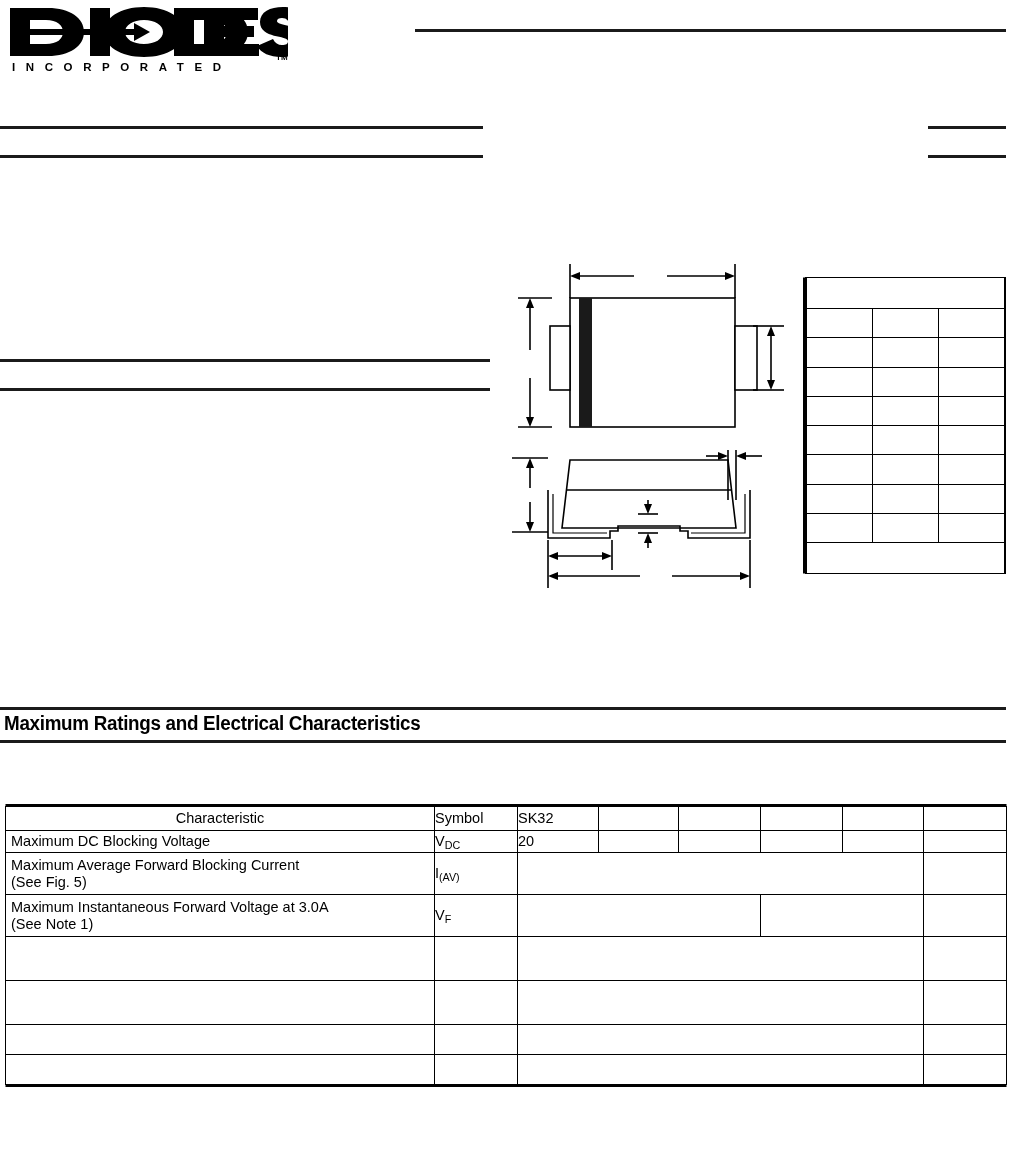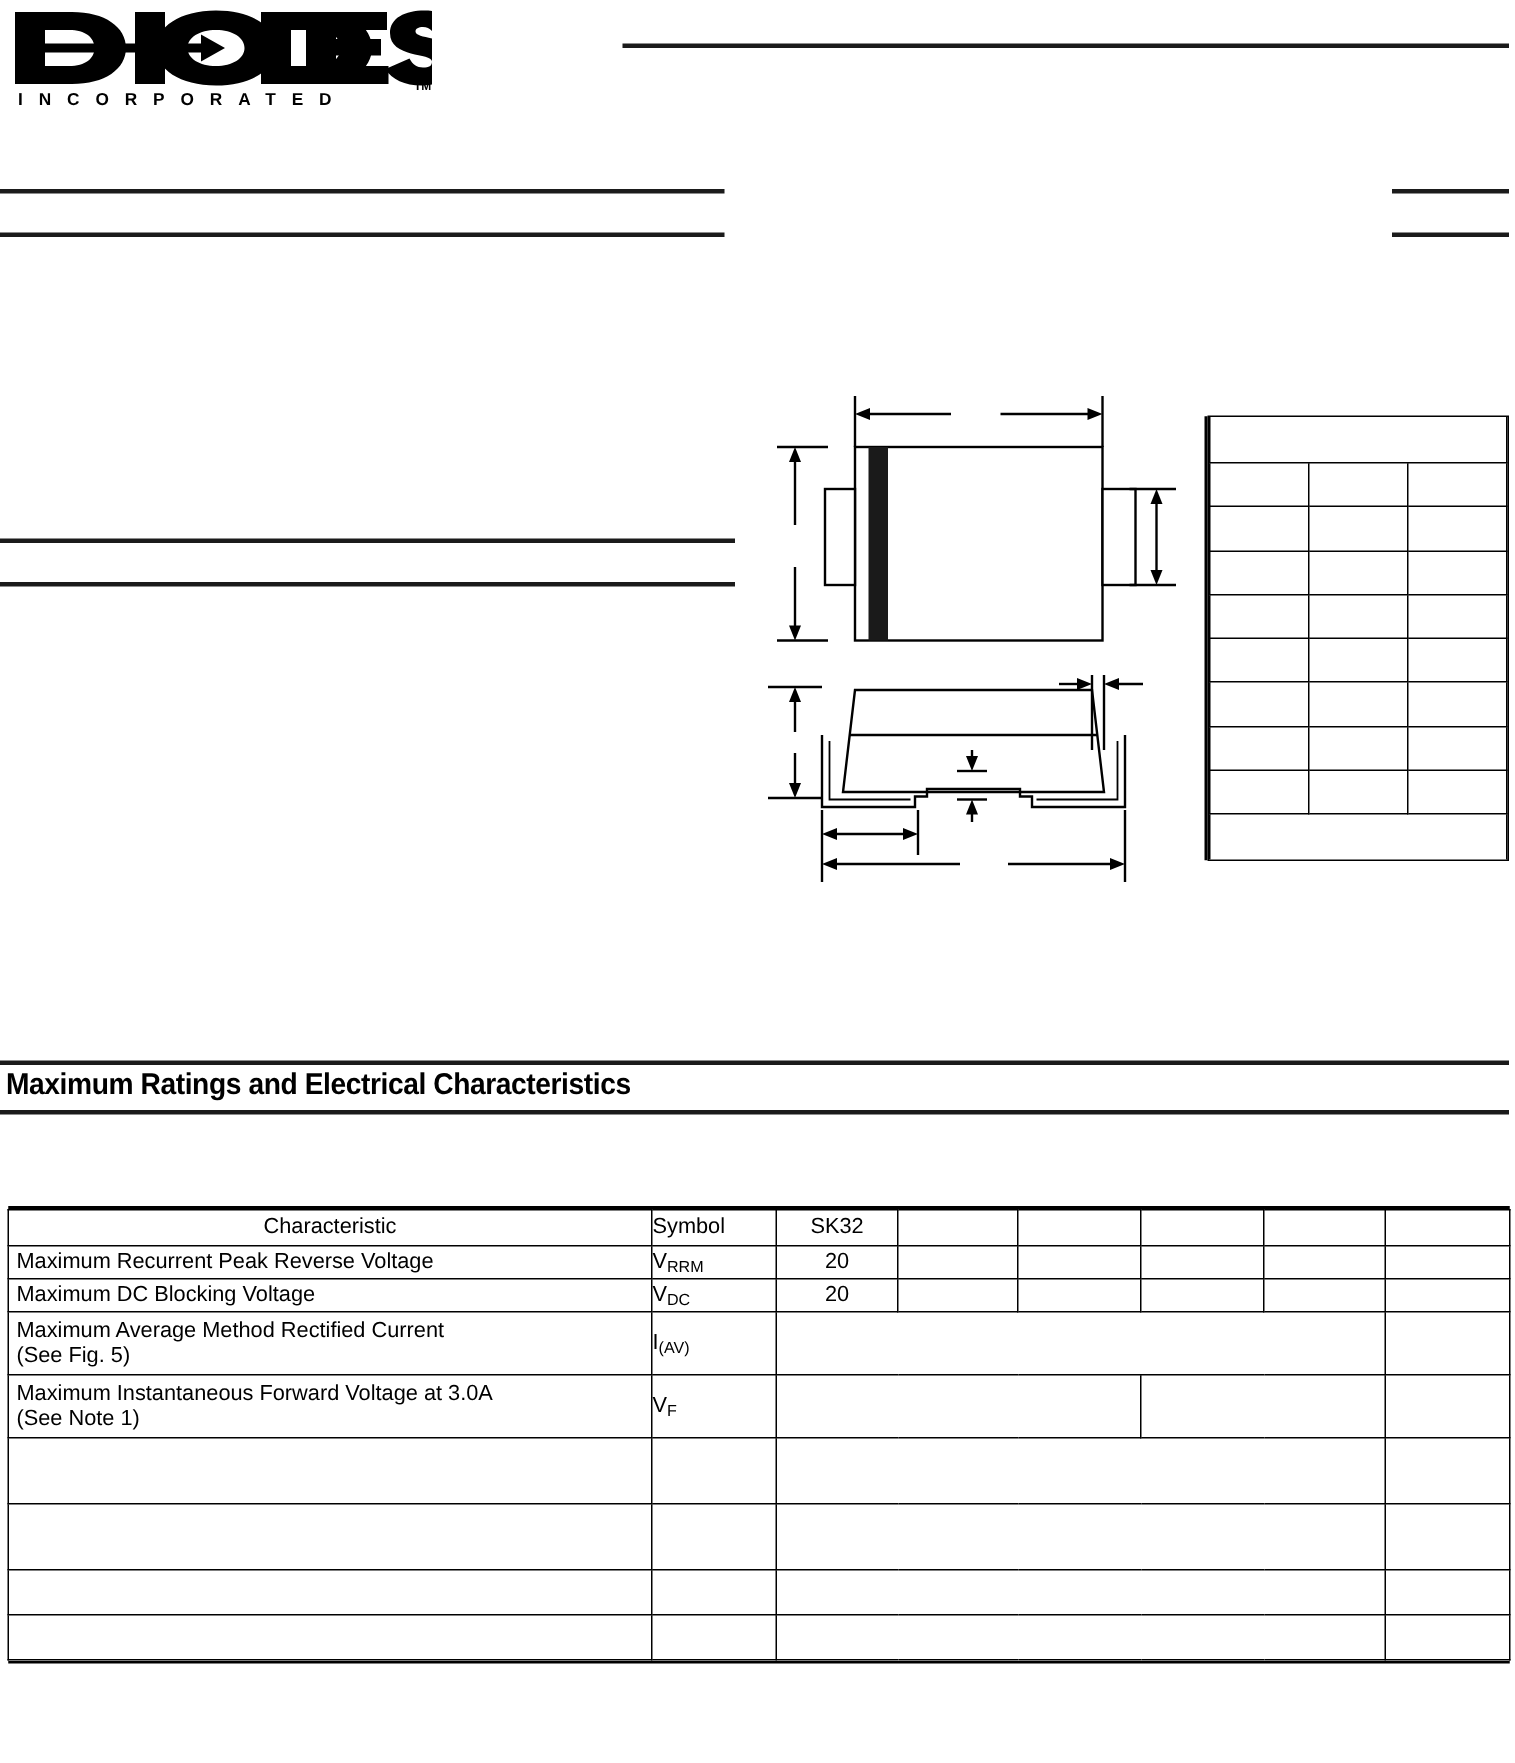--- a/index.html
+++ b/index.html
@@ -123,21 +123,21 @@
     box-sizing: border-box;
   }
   #ratings-table th {
     font-weight: normal;
     text-align: center;
     padding: 3px 0;
   }
   #ratings-table td.sym,
   #ratings-table th.sym { text-align: left; padding-left: 0; }
   #ratings-table td.val,
-  #ratings-table th.val { text-align: center; padding-left: 0; }
+  #ratings-table th.val { text-align: left; padding-left: 0; }
   #ratings-table .r-blank td { height: 37px; }
   #ratings-table .r-blank-short td { height: 30px; }
   sub { font-size: 0.74em; vertical-align: baseline; position: relative; top: 0.28em; }
   .nowrap { white-space: nowrap; }
 </style>
 </head>
 <body>
 
 <div id="logo-block">
   <svg id="logo-wordmark" viewBox="0 0 280 52">
@@ -327,46 +327,36 @@
     <th>Characteristic</th>
     <th class="sym">Symbol</th>
     <th class="val">SK32</th>
     <th class="val"></th>
     <th class="val"></th>
     <th class="val"></th>
     <th class="val"></th>
     <th class="val"></th>
   </tr>
 
-  <tr>
-    <td>Maximum Recurrent Peak Reverse Voltage</td>
-    <td class="sym"><span>V</span><sub>RRM</sub></td>
-    <td class="val">20</td>
-    <td class="val"></td>
-    <td class="val"></td>
-    <td class="val"></td>
-    <td class="val"></td>
-    <td class="val"></td>
-  </tr>
 
 
   <tr>
     <td>Maximum DC Blocking Voltage</td>
     <td class="sym"><span>V</span><sub>DC</sub></td>
     <td class="val">20</td>
     <td class="val"></td>
     <td class="val"></td>
     <td class="val"></td>
     <td class="val"></td>
     <td class="val"></td>
   </tr>
 
   <tr>
     <td style="height:42px;">
-      <span>Maximum Average Method Rectified Current</span><br>
+      <span>Maximum Average Forward Blocking Current</span><br>
       <span>(See Fig. 5)</span>
     </td>
     <td class="sym"><span>I</span><sub>(AV)</sub></td>
     <td class="val" colspan="5"></td>
     <td class="val"></td>
   </tr>
 
 
   <tr>
     <td style="height:42px;">

